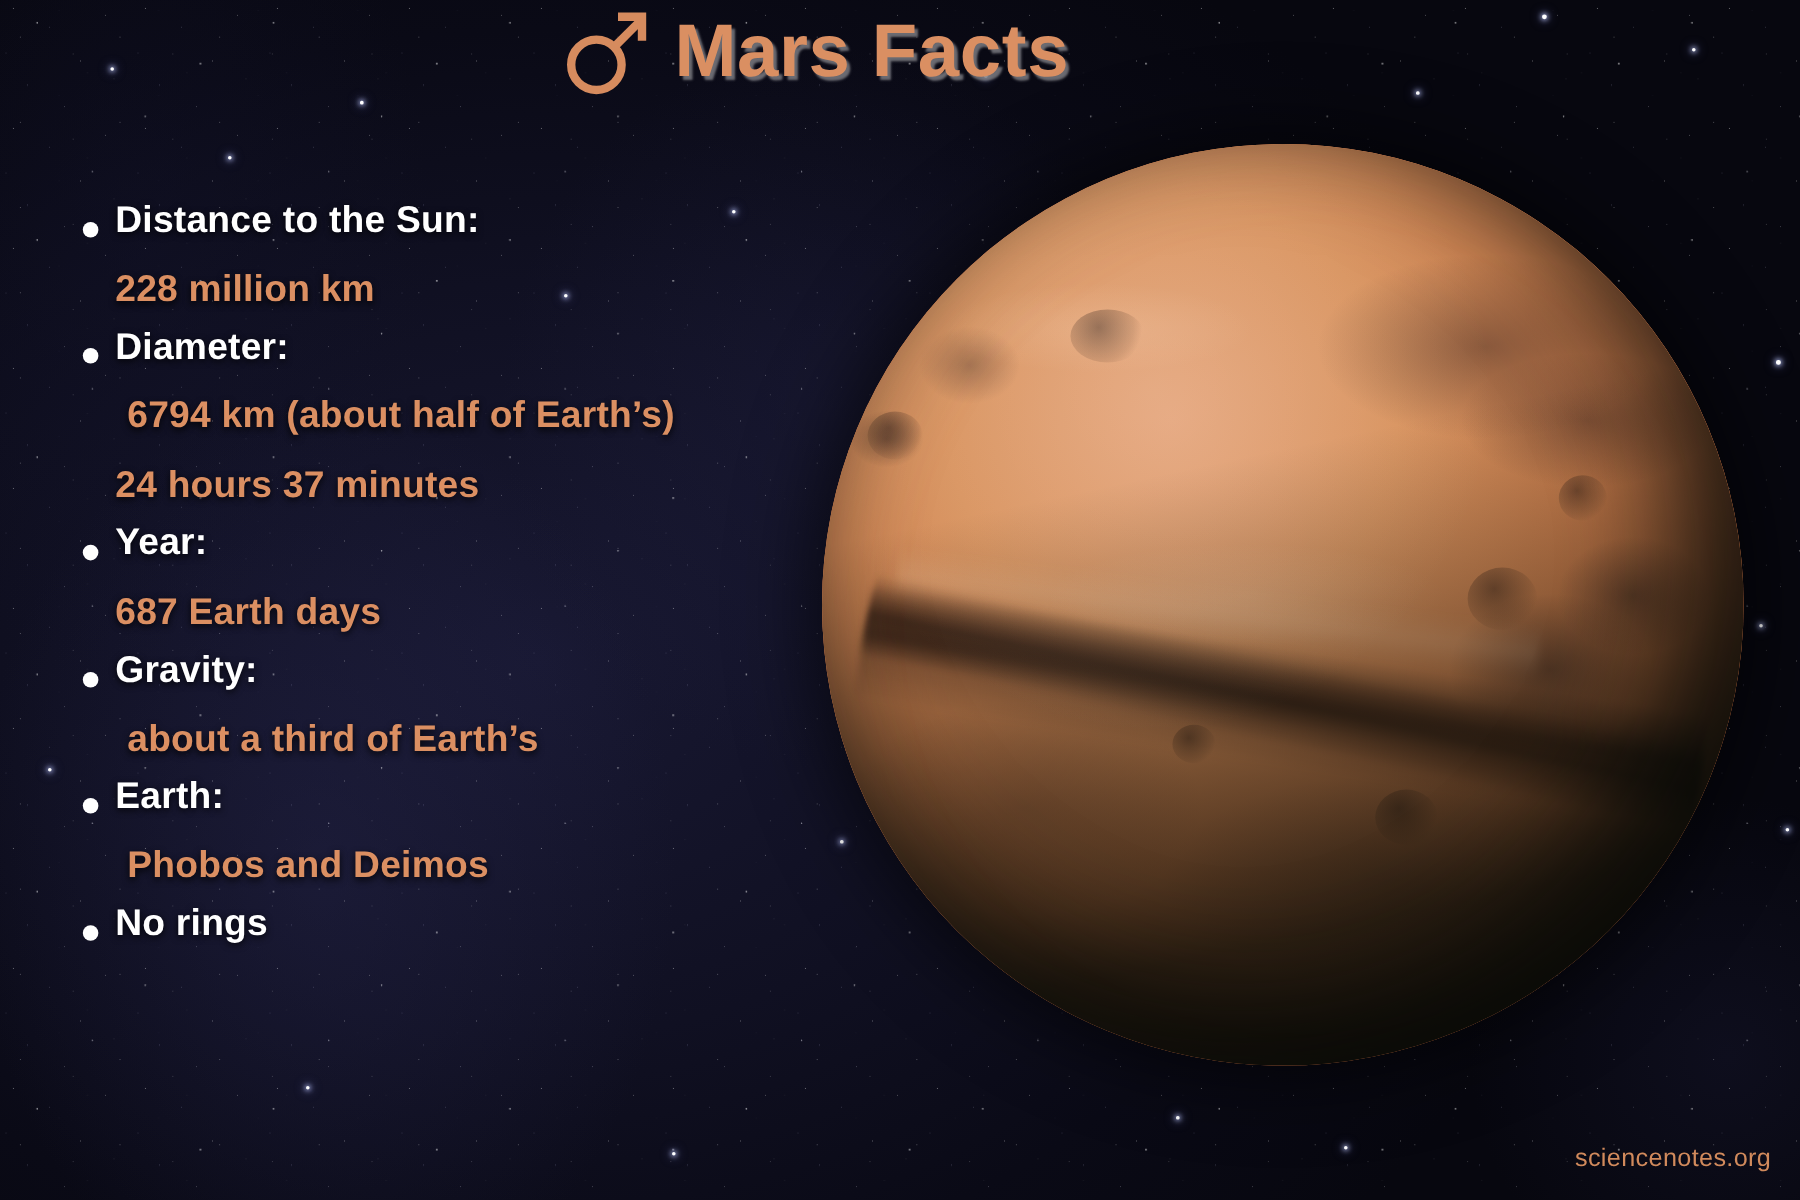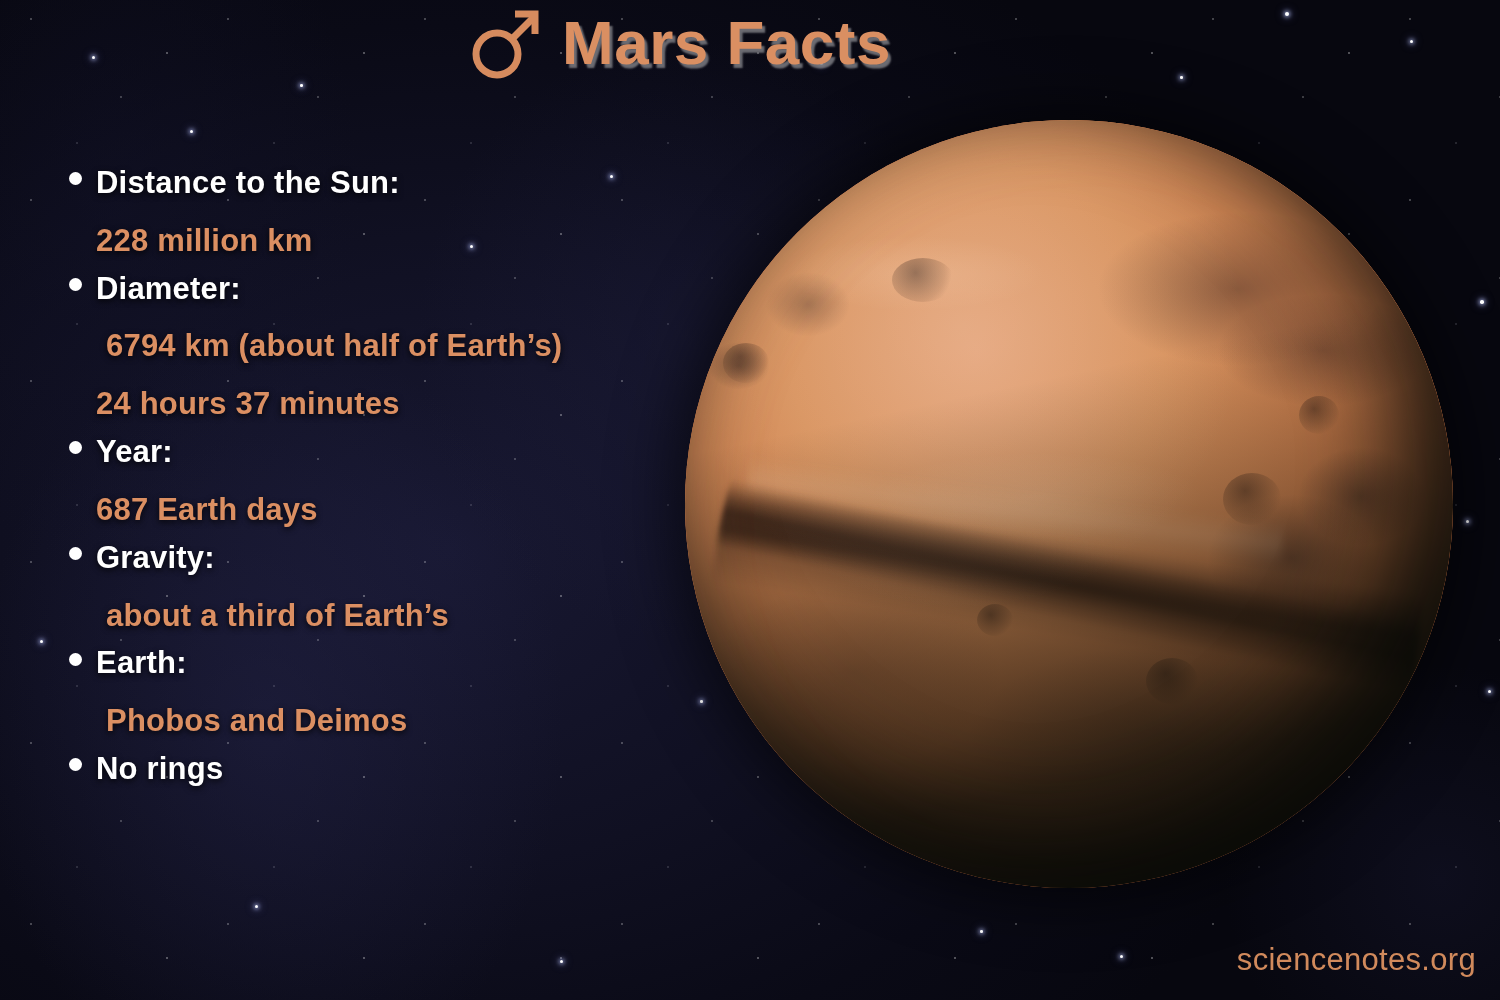--- a/index.html
+++ b/index.html
@@ -186,21 +186,21 @@
     left: 62px;
     top: 164px;
     width: 640px;
     z-index: 6;
   }
   .fact {
     margin-bottom: 2px;
   }
   .fact-label-row {
     display: flex;
-    align-items: center;
+    align-items: flex-end;
     gap: 14px;
     line-height: 1.22;
   }
   .bullet {
     flex: none;
     width: 13px;
     height: 13px;
     border-radius: 50%;
     background: #ffffff;
     transform: translateY(-4px);
@@ -226,21 +226,21 @@
   }
   .fact-value.indent {
     margin-left: 44px;
   }
 
   
   #credit {
     position: absolute;
     right: 24px;
     bottom: 22px;
-    font-size: 31px;
+    font-size: 21px;
     color: #d18a5c;
     letter-spacing: .3px;
     z-index: 6;
   }
 </style>
 </head>
 <body>
 
 <div id="poster">
 

